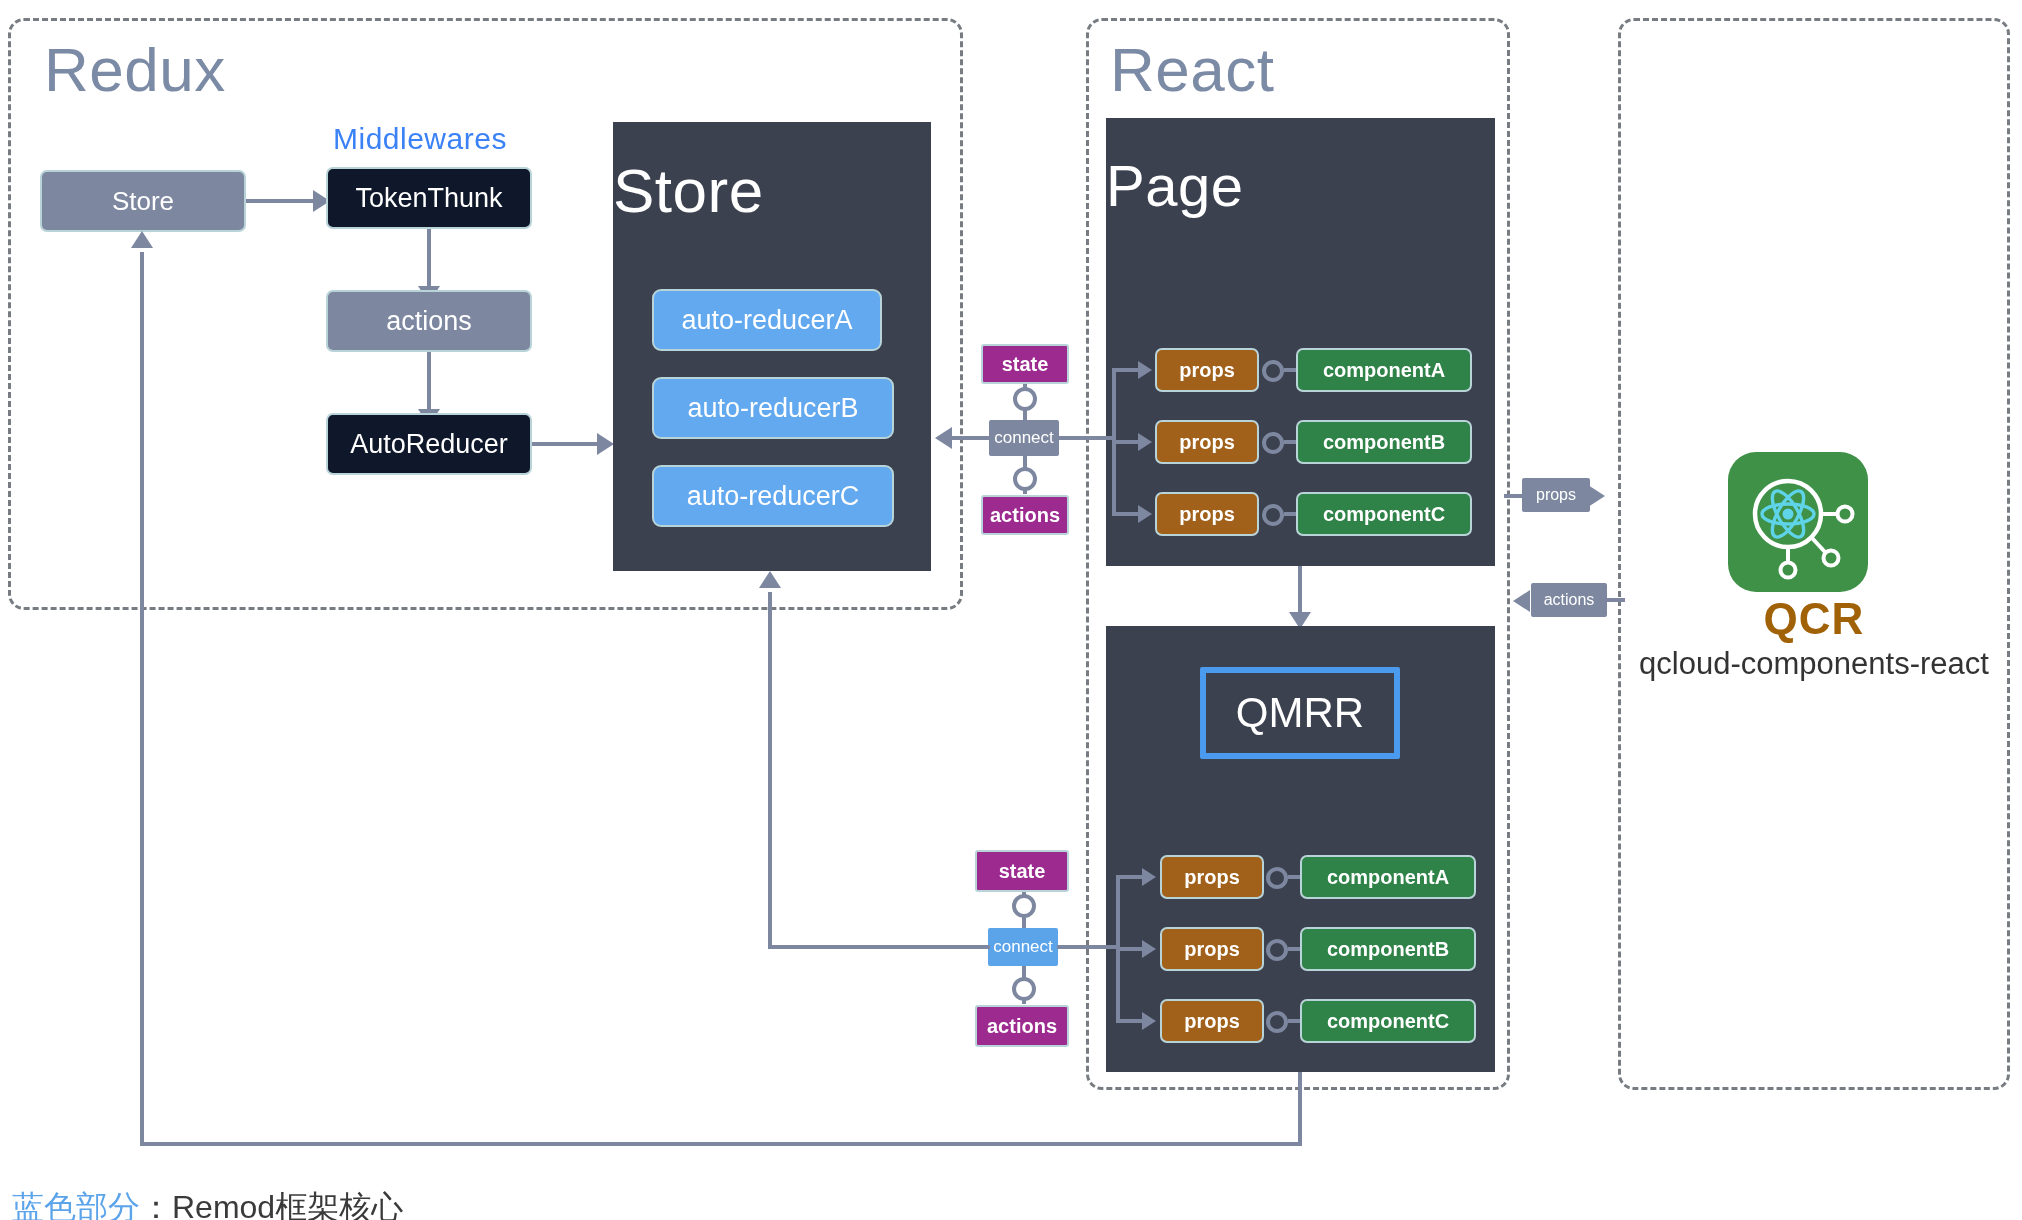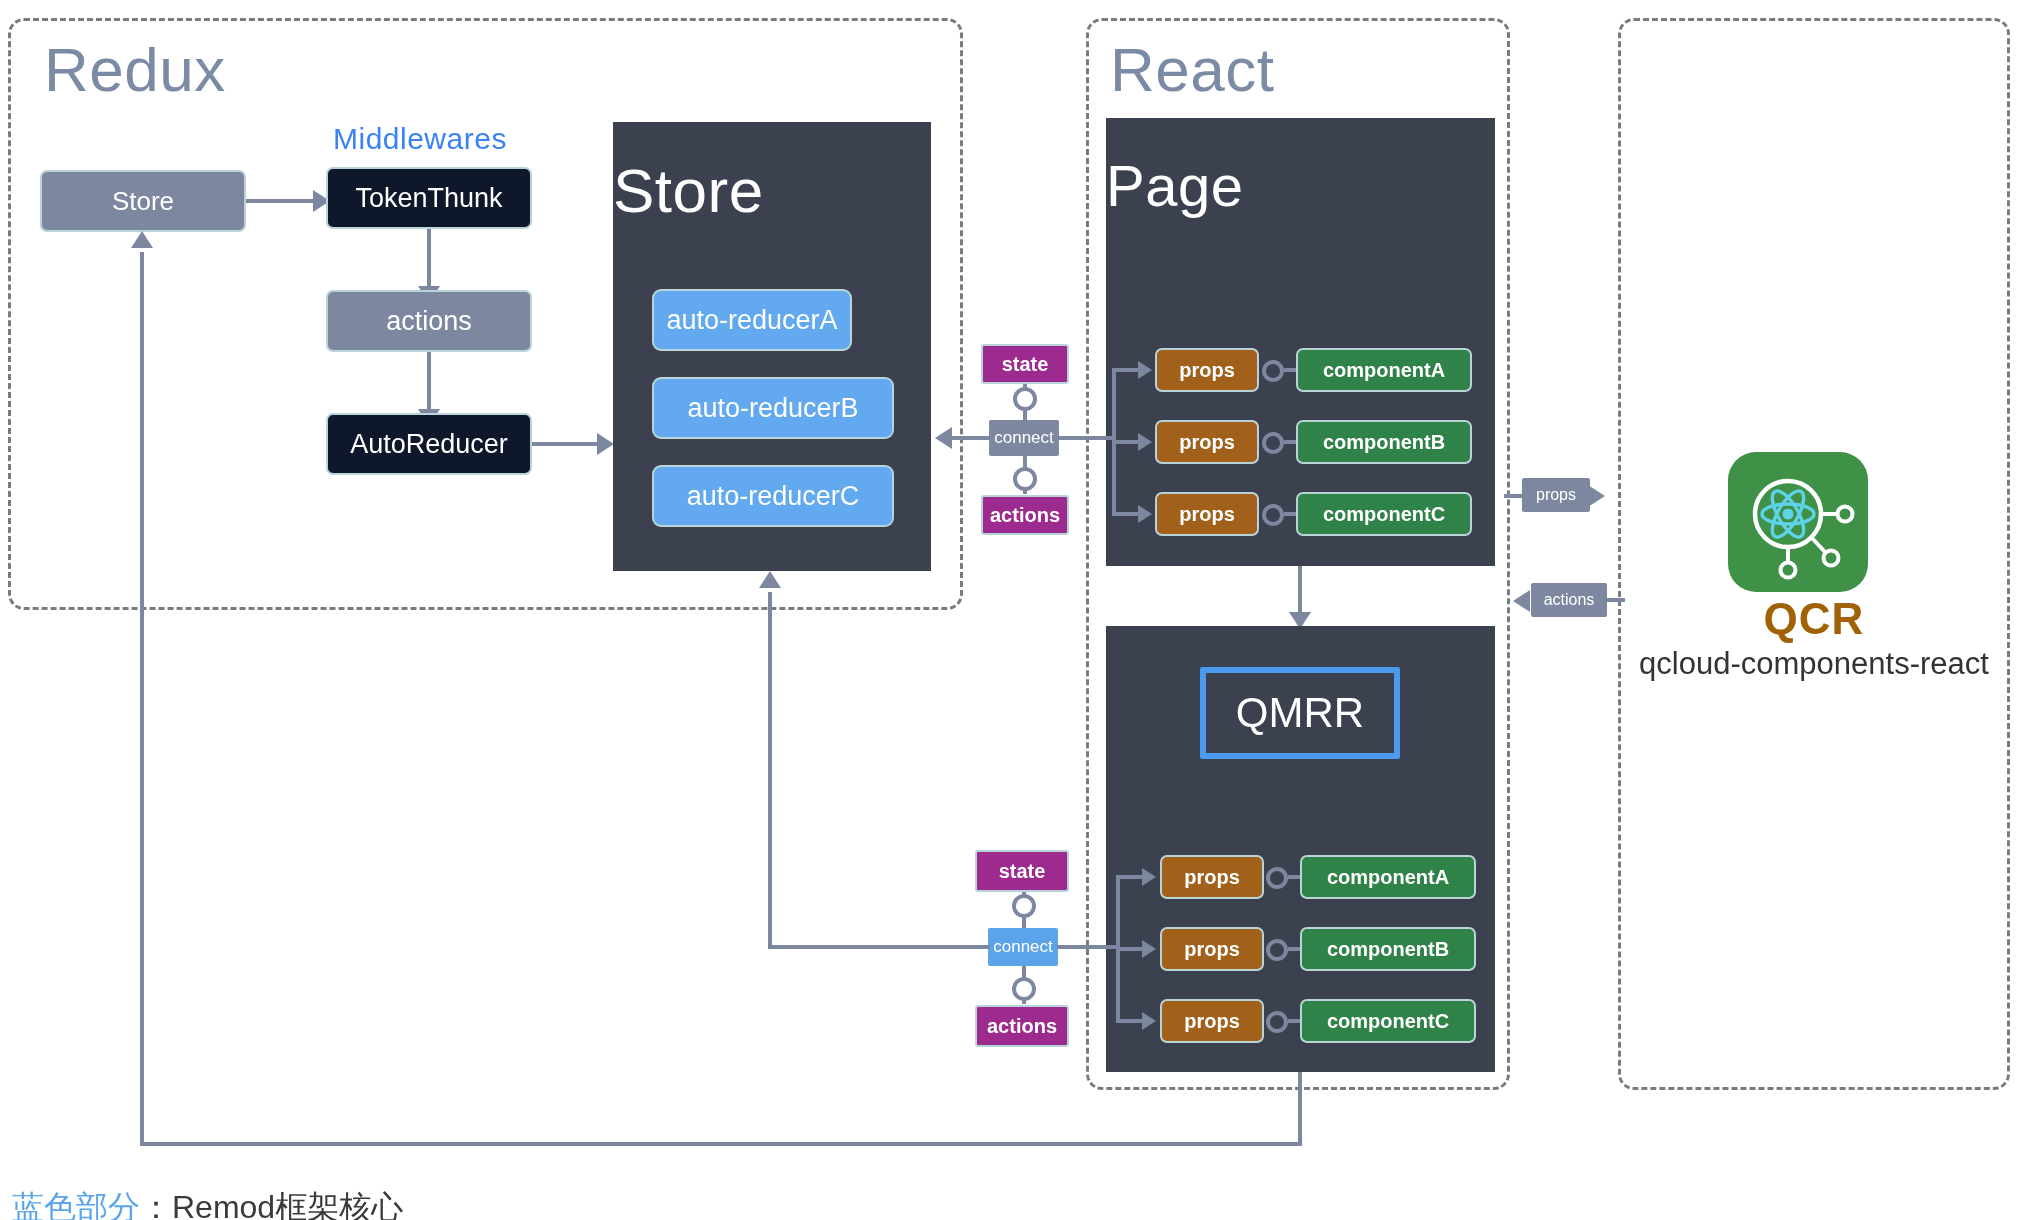--- a/index.html
+++ b/index.html
@@ -130,21 +130,21 @@
   <div class="vline" style="left:427px;top:340px;height:63px;"></div>
   <div class="arrow down" style="left:418px;top:397px;"></div>
 
   <div class="node blue" style="left:326px;top:401px;width:206px;height:62px;font-size:27px;">AutoReducer</div>
 
   <div class="hline" style="left:532px;top:430px;width:70px;"></div>
   <div class="arrow right" style="left:597px;top:421px;"></div>
 
   <div class="panel" style="left:613px;top:110px;width:318px;height:449px;"></div>
   <div class="panel-title" style="left:613px;top:143px;width:318px;font-size:62px;">Store</div>
-  <div class="node reducer" style="left:652px;top:277px;width:200px;height:62px;font-size:27px;">auto-reducerA</div>
+  <div class="node reducer" style="left:652px;top:277px;width:230px;height:62px;font-size:27px;">auto-reducerA</div>
   <div class="node reducer" style="left:652px;top:365px;width:242px;height:62px;font-size:27px;">auto-reducerB</div>
   <div class="node reducer" style="left:652px;top:453px;width:242px;height:62px;font-size:27px;">auto-reducerC</div>
 
   <div class="group" style="left:1086px;top:6px;width:424px;height:1072px;"></div>
   <div class="group-title" style="left:1110px;top:22px;font-size:62px;">React</div>
 
   <div class="panel" style="left:1106px;top:106px;width:389px;height:448px;"></div>
   <div class="panel-title" style="left:1106px;top:140px;width:389px;font-size:58px;">Page</div>
 
   <div class="node props" style="left:1155px;top:336px;width:104px;height:44px;font-size:20px;">props</div>

